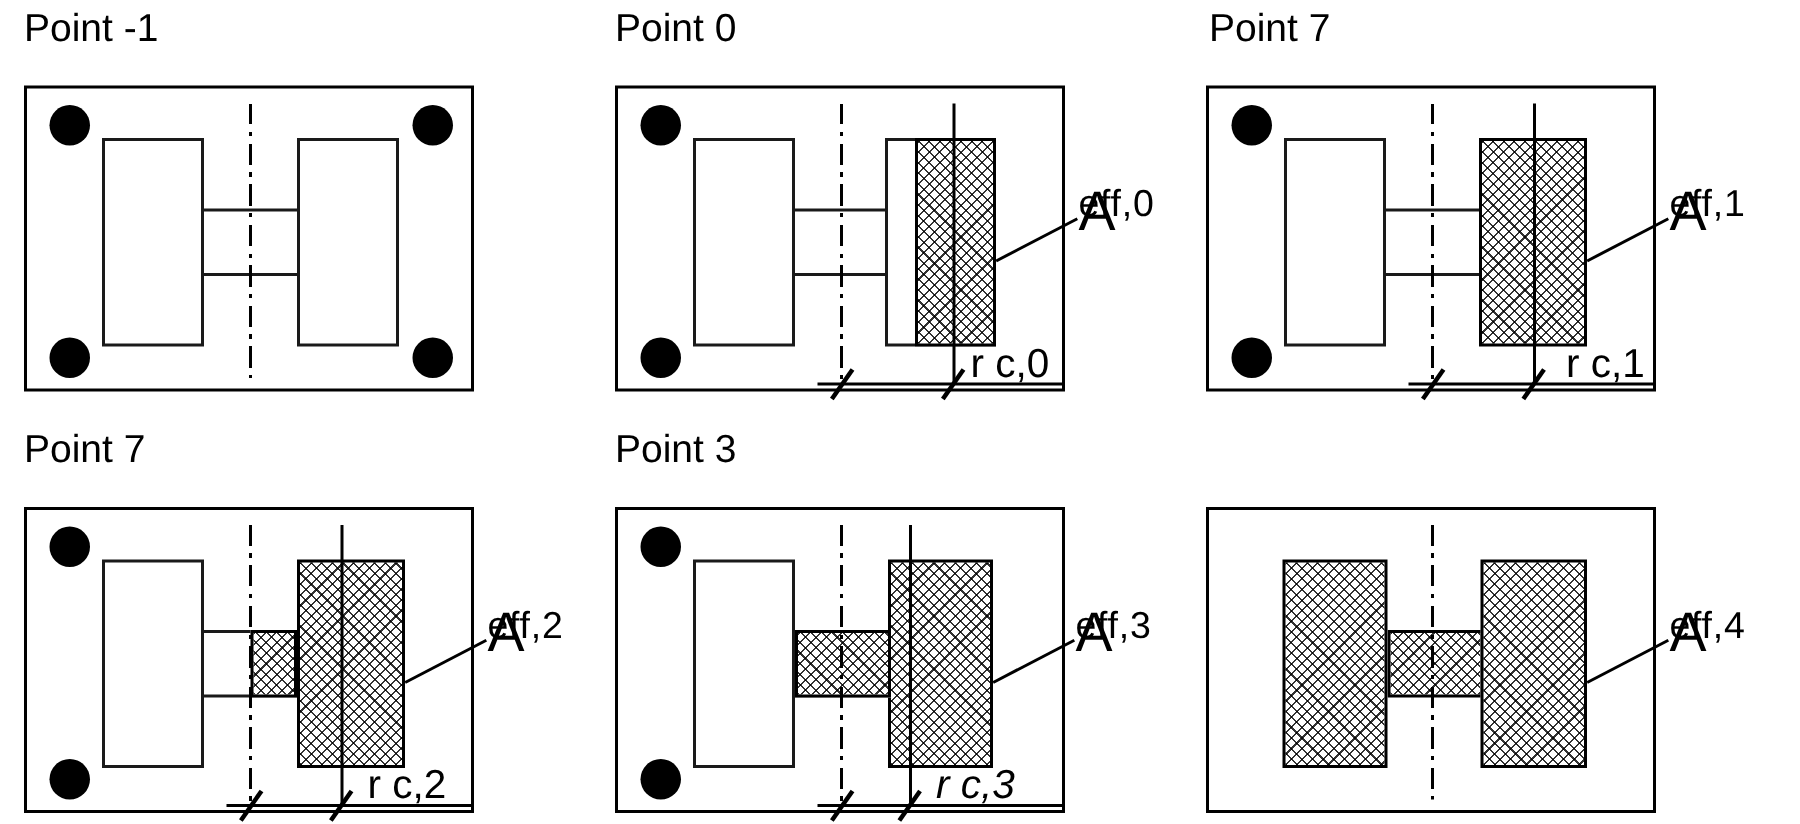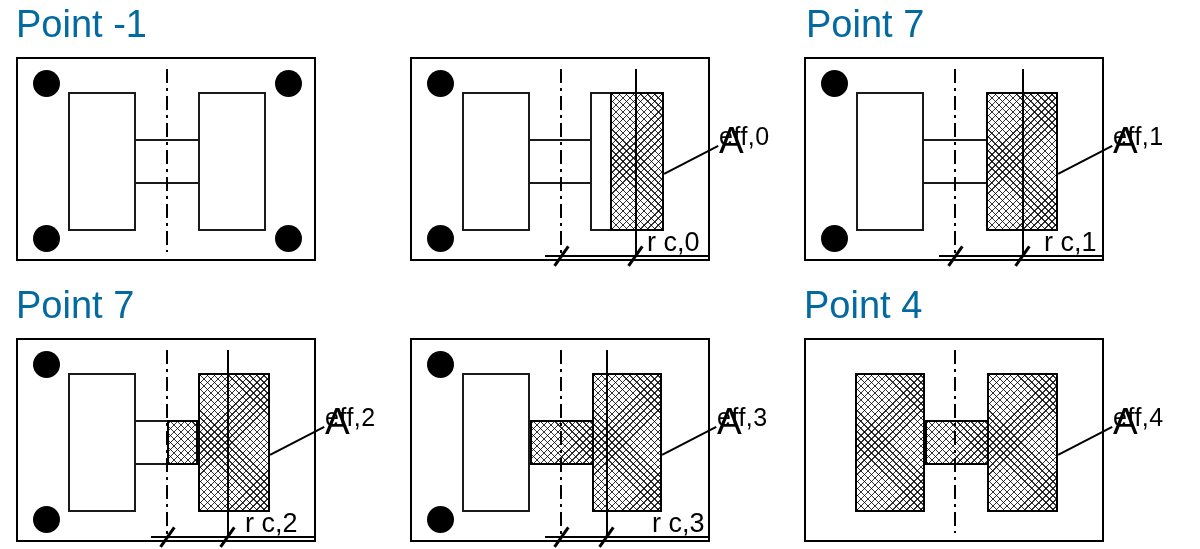--- a/index.html
+++ b/index.html
@@ -1,18 +1,18 @@
 <!DOCTYPE html>
 <html><head>
 <meta charset="utf-8">
 <style>
   html,body{margin:0;padding:0;background:#fff;}
   #canvas{position:relative;width:1200px;height:549px;background:#fff;overflow:hidden;
           font-family:"Liberation Sans", sans-serif;color:#000;}
-  .title{position:absolute;font-size:38px;line-height:1;color:#0369a1;white-space:nowrap;}
+  .title{position:absolute;font-size:26px;line-height:1;color:#000000;white-space:nowrap;}
   .panel{position:absolute;width:300px;height:204px;border:2px solid #000;box-sizing:border-box;}
   .panel *{position:absolute;box-sizing:border-box;}
   .bolt{width:27px;height:27px;border-radius:50%;background:#000;}
   .outline{border:2px solid #1a1a1a;background:#fff;}
   .webline{height:2px;background:#1a1a1a;}
   .hatch{border:2px solid #000;background-color:#fff;
      background-image:
        repeating-linear-gradient(45deg, rgba(0,0,0,0.8) 0 1px, transparent 1px 5px),
        repeating-linear-gradient(135deg, rgba(0,0,0,0.8) 0 1px, transparent 1px 5px);}
   .dashdot{width:2px;
@@ -35,20 +35,21 @@
       <div class="outline" style="left: 50px; top: 33px; width: 68px; height: 139px;"></div>
       <div class="outline" style="left: 180px; top: 33px; width: 68px; height: 139px;"></div>
       <div class="webline" style="left: 118px; top: 80px; width: 62px;"></div>
       <div class="webline" style="left: 118px; top: 123px; width: 62px;"></div>
       <div class="dashdot" style="left: 148px; top: 10px; height: 183px;"></div>
       <div class="bolt" style="left: 14.5px; top: 10.5px;"></div>
       <div class="bolt" style="left: 256.5px; top: 10.5px;"></div>
       <div class="bolt" style="left: 14.5px; top: 165.5px;"></div>
       <div class="bolt" style="left: 256.5px; top: 165.5px;"></div>
     </div>
+    <div class="title" style="left: 410px; top: 5px;">Point 0</div>
     <div class="panel" style="left: 410px; top: 57px;">
       <div class="outline" style="left: 50px; top: 33px; width: 68px; height: 139px;"></div>
       <div class="outline" style="left: 178px; top: 33px; width: 74px; height: 139px;"></div>
       <div class="webline" style="left: 118px; top: 80px; width: 60px;"></div>
       <div class="webline" style="left: 118px; top: 123px; width: 60px;"></div>
       <div class="hatch" style="left: 198px; top: 33px; width: 54px; height: 139px;"></div>
       <div class="centroid" style="left: 223px; top: 10px; height: 187px;"></div>
       <div class="dimline" style="left: 133px; top: 196px; width: 163px;"></div>
       <div class="tick" style="left: 148px; top: 185px;"></div>
       <div class="tick" style="left: 222px; top: 185px;"></div>
@@ -87,38 +88,38 @@
       <div class="dimline" style="left: 133px; top: 196px; width: 163px;"></div>
       <div class="tick" style="left: 148px; top: 185px;"></div>
       <div class="tick" style="left: 208px; top: 185px;"></div>
       <div class="rlabel" style="left: 227px; top: 170px;">r c,2</div>
       <div class="dashdot" style="left: 148px; top: 10px; height: 187px;"></div>
       <div class="bolt" style="left: 14.5px; top: 10.5px;"></div>
       <div class="bolt" style="left: 14.5px; top: 165.5px;"></div>
       <div class="leader" style="left: 252px; top: 114px; width: 61px; transform: rotate(-27.5deg);"></div>
       <div class="arealabel" style="left: 307px; top: 63px;"><span class="sym">A</span><span class="sub">eff,2</span></div>
     </div>
+    <div class="title" style="left: 410px; top: 286px;">Point 3</div>
     <div class="panel" style="left: 410px; top: 338px;">
       <div class="outline" style="left: 50px; top: 33px; width: 68px; height: 139px;"></div>
       <div class="webline" style="left: 118px; top: 80px; width: 62px;"></div>
       <div class="webline" style="left: 118px; top: 123px; width: 62px;"></div>
       <div class="hatch" style="left: 180px; top: 33px; width: 70px; height: 139px;"></div>
       <div class="hatch" style="left: 118px; top: 80px; width: 64px; height: 45px;"></div>
       <div class="centroid" style="left: 194px; top: 10px; height: 187px;"></div>
       <div class="dimline" style="left: 133px; top: 196px; width: 163px;"></div>
       <div class="tick" style="left: 148px; top: 185px;"></div>
       <div class="tick" style="left: 193px; top: 185px;"></div>
-      <div class="rlabel" style="left: 240px; top: 170px;">r c,3</div>
+      <div class="rlabel" style="left: 212px; top: 170px; font-style: italic;">r c,3</div>
       <div class="dashdot" style="left: 148px; top: 10px; height: 187px;"></div>
       <div class="bolt" style="left: 14.5px; top: 10.5px;"></div>
       <div class="bolt" style="left: 14.5px; top: 165.5px;"></div>
       <div class="leader" style="left: 250px; top: 114px; width: 61px; transform: rotate(-27.5deg);"></div>
       <div class="arealabel" style="left: 305px; top: 63px;"><span class="sym">A</span><span class="sub">eff,3</span></div>
     </div>
-    <div class="title" style="left: 804px; top: 286px;">Point 4</div>
     <div class="panel" style="left: 804px; top: 338px;">
       <div class="hatch" style="left: 49px; top: 33px; width: 70px; height: 139px;"></div>
       <div class="hatch" style="left: 119px; top: 80px; width: 64px; height: 45px;"></div>
       <div class="hatch" style="left: 181px; top: 33px; width: 71px; height: 139px;"></div>
       <div class="dashdot" style="left: 148px; top: 10px; height: 183px;"></div>
       <div class="leader" style="left: 252px; top: 114px; width: 61px; transform: rotate(-27.5deg);"></div>
       <div class="arealabel" style="left: 307px; top: 63px;"><span class="sym">A</span><span class="sub">eff,4</span></div>
     </div>
   </div>
 

